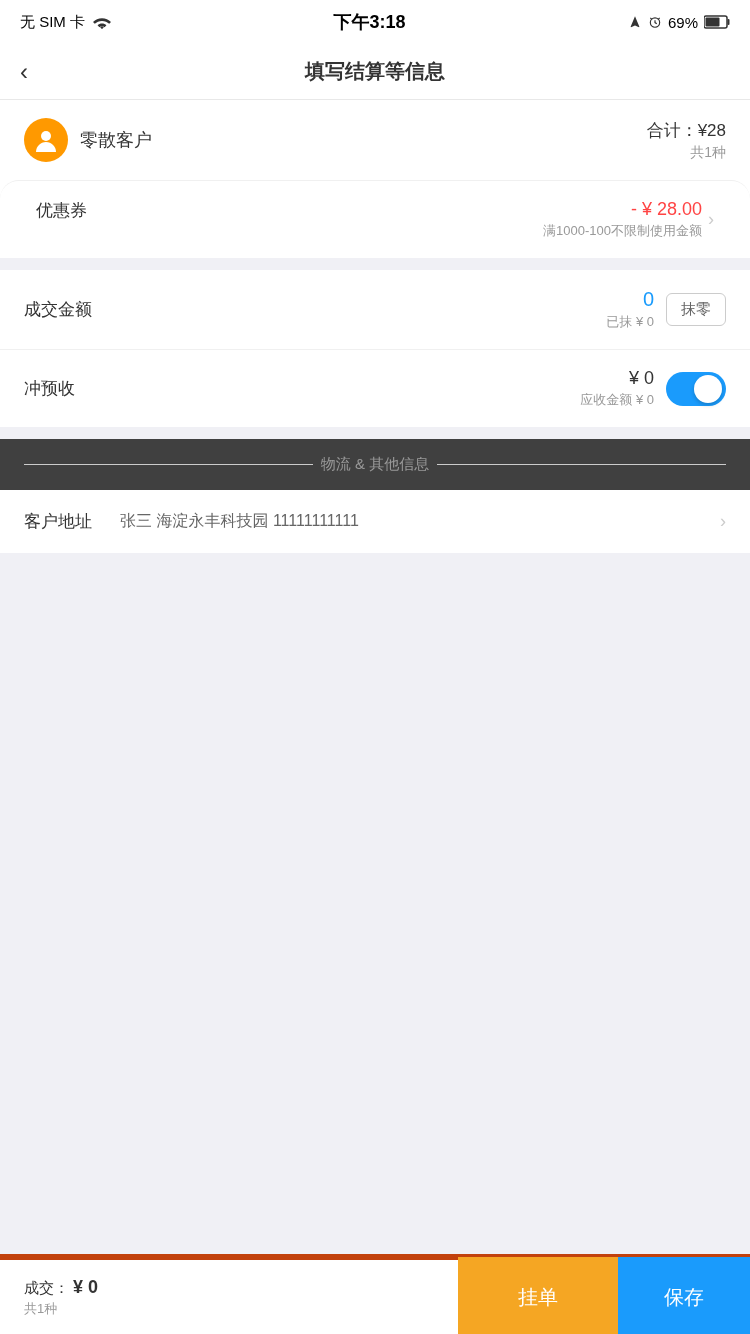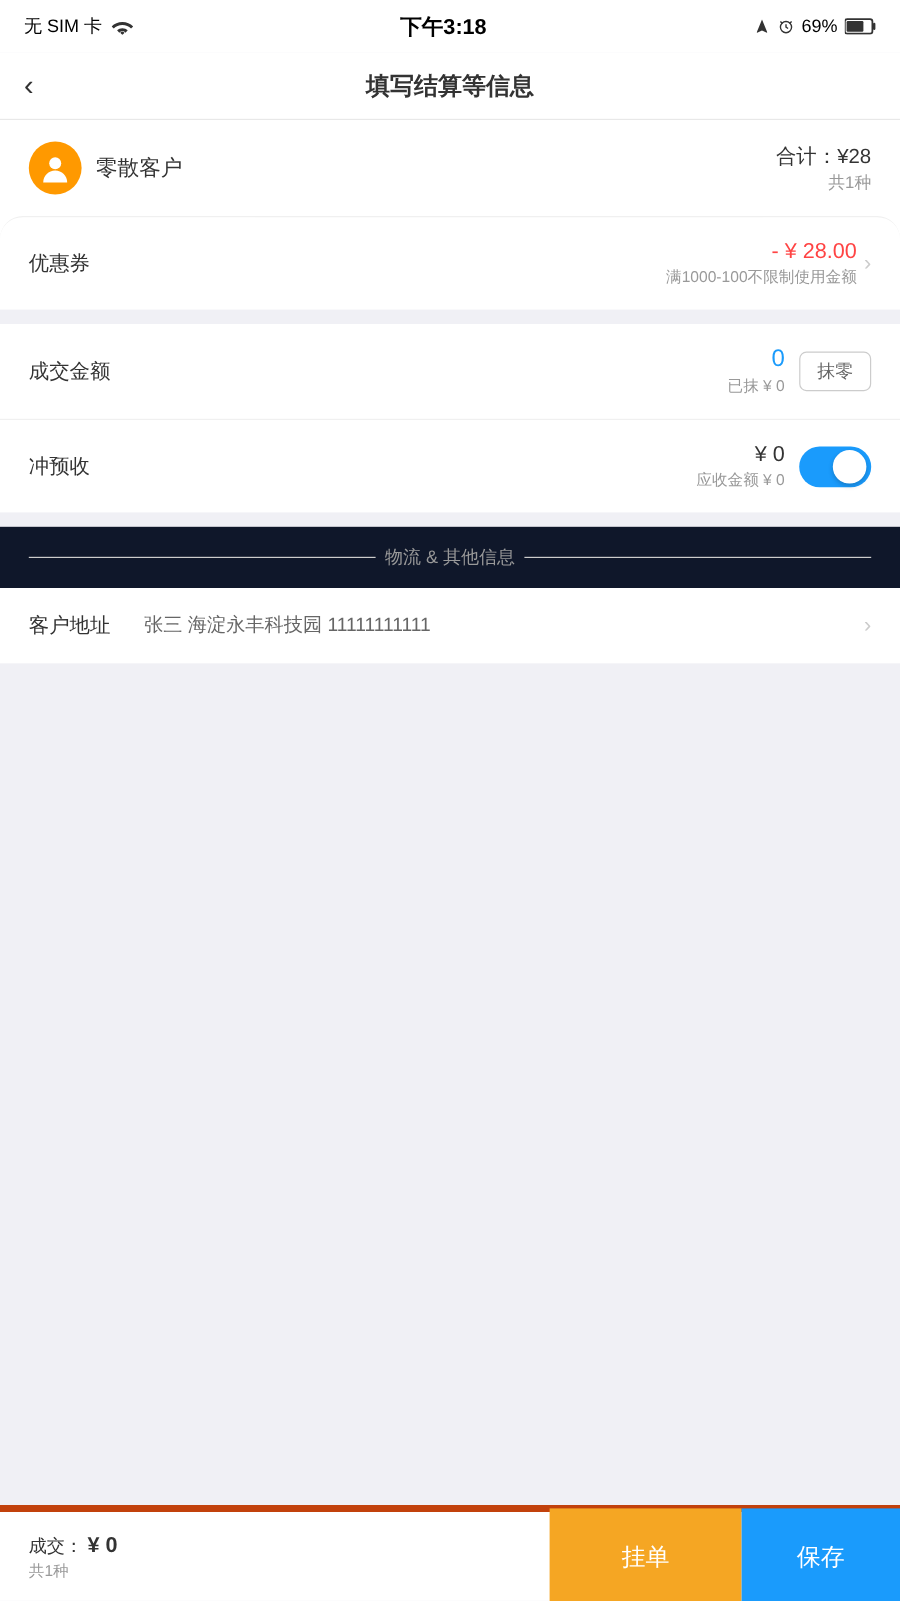--- a/index.html
+++ b/index.html
@@ -113,23 +113,22 @@
     }
     .total-count {
       font-size: 14px;
       color: #999;
       margin-top: 2px;
     }
 
     
     .coupon-row {
       display: flex;
-      align-items: center;
-      justify-content: space-between;
-      padding: 18px 24px;
+      justify-content: space-between;
+      padding: 18px 36px;
       border-top: 1px solid #f0f0f0;
       border-radius: 19px;
     }
     .coupon-label {
       font-size: 17px;
       color: #333;
     }
     .coupon-right {
       display: flex;
       align-items: center;
@@ -262,21 +261,21 @@
       color: #333;
       margin-right: 16px;
     }
     .date-value {
       font-size: 17px;
       color: #333;
     }
 
     
     .section-divider {
-      background: #0f172a;
+      background: #404040;
       display: flex;
       align-items: center;
       justify-content: center;
       padding: 16px 24px;
       gap: 8px;
     }
     .divider-line {
       flex: 1;
       height: 1px;
       background: #ccc;

